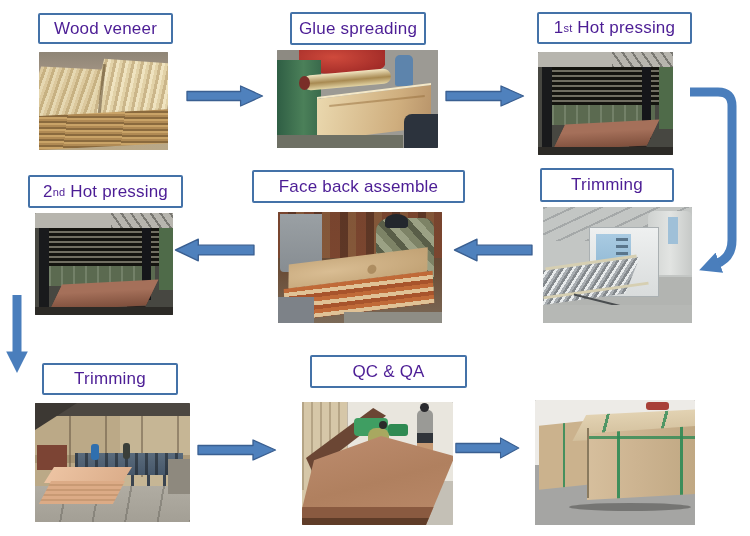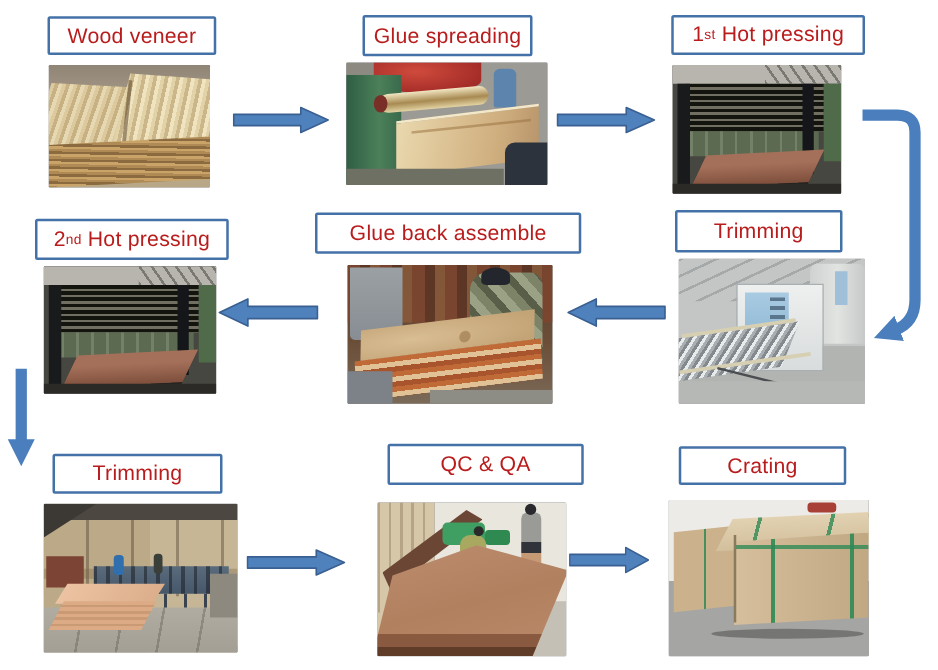--- a/index.html
+++ b/index.html
@@ -4,21 +4,21 @@
 <style>
   html,body{margin:0;padding:0;background:#ffffff;}
   .canvas{
     position:relative;width:750px;height:536px;background:#ffffff;
     font-family:"Liberation Sans", sans-serif;overflow:hidden;
   }
   .label-box{
     position:absolute;box-sizing:border-box;
     background:#ffffff;border:2px solid #4472a8;border-radius:2px;
     display:flex;align-items:center;justify-content:center;
-    font-size:17px;color:#b91c1c;letter-spacing:.2px;white-space:pre;
+    font-size:17px;color:#4c1d95;letter-spacing:.2px;white-space:pre;
   }
   .label-box sup{font-size:11px;line-height:0;vertical-align:super;}
   .photo{position:absolute;overflow:hidden;border-radius:1px;background:#888;}
   .photo div{position:absolute;}
   .arrow{position:absolute;}
   svg{display:block;}
 </style>
 </head>
 <body>
 
@@ -34,38 +34,35 @@
 
   <div class="label-box" style="left:537px;top:12px;width:155px;height:32px">
     <span>1</span><sup>st</sup><span> Hot pressing</span>
   </div>
 
   <div class="label-box" style="left:28px;top:175px;width:155px;height:33px">
     <span>2</span><sup>nd</sup><span> Hot pressing</span>
   </div>
 
   <div class="label-box" style="left:252px;top:170px;width:213px;height:33px">
-    <span>Glue back assemble</span>
+    <span>Face back assemble</span>
   </div>
 
   <div class="label-box" style="left:540px;top:168px;width:134px;height:34px">
     <span>Trimming</span>
   </div>
 
   <div class="label-box" style="left:42px;top:363px;width:136px;height:32px">
     <span>Trimming</span>
   </div>
 
   <div class="label-box" style="left:310px;top:355px;width:157px;height:33px">
     <span>QC &amp; QA</span>
   </div>
 
-  <div class="label-box" style="left:543px;top:357px;width:134px;height:31px">
-    <span>Crating</span>
-  </div>
 
   <div class="photo" style="left:39px;top:52px;width:129px;height:98px">
     <div style="inset:0;background:linear-gradient(180deg,#8f8576 0%,#9d9080 16%,#b3a184 30%,#b9a888 100%);"></div>
     <div style="left:-6px;top:16px;width:74px;height:54px;background:repeating-linear-gradient(92deg,#dcc99e 0 3px,#c7b182 3px 6px,#e6d8b2 6px 9px);transform:rotate(3deg) skewX(-14deg);"></div>
     <div style="left:58px;top:9px;width:74px;height:58px;background:repeating-linear-gradient(88deg,#e2d2a8 0 3px,#cbb68a 3px 6px,#efe3c0 6px 9px);transform:rotate(4deg) skewX(-10deg);"></div>
     <div style="left:61px;top:12px;width:3px;height:56px;background:rgba(90,70,40,.55);transform:rotate(6deg);"></div>
     <div style="left:0;bottom:0;width:100%;height:34px;background:repeating-linear-gradient(184deg,#b08a54 0 2px,#8a6a3e 2px 4px,#c9a367 4px 6px);transform:skewY(-3deg);transform-origin:left;"></div>
   </div>
 
   <div class="photo" style="left:277px;top:50px;width:161px;height:98px">

